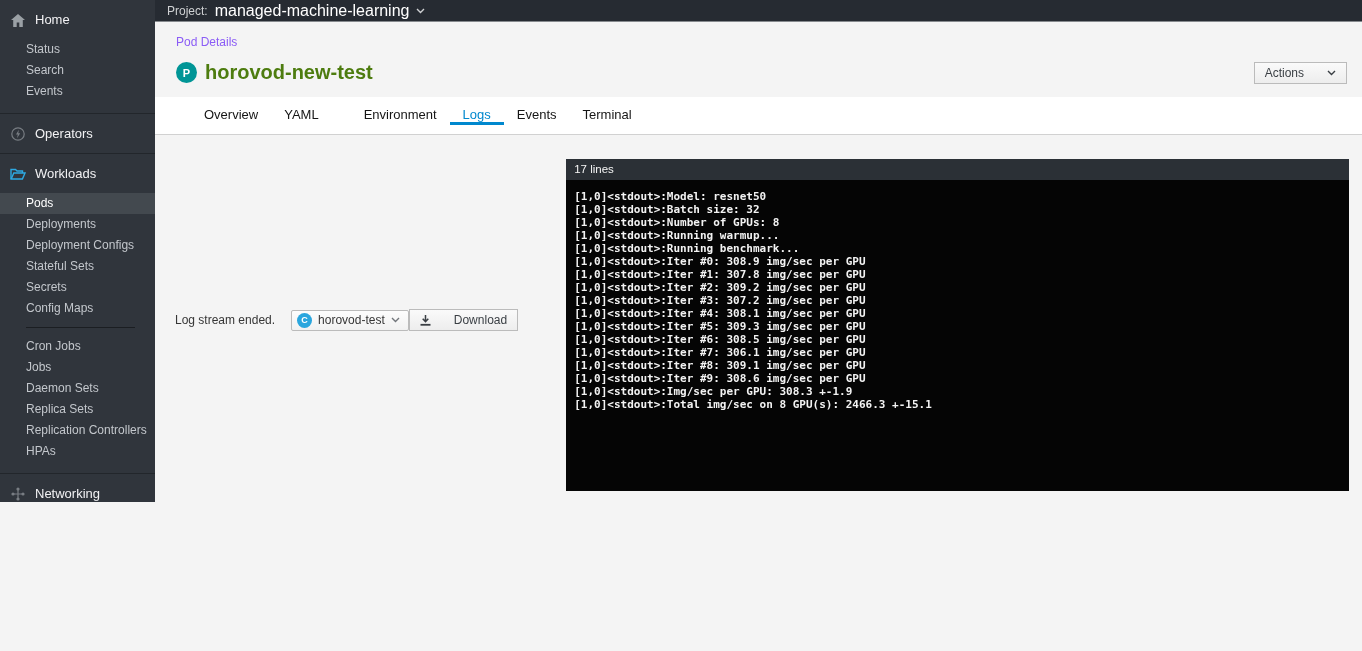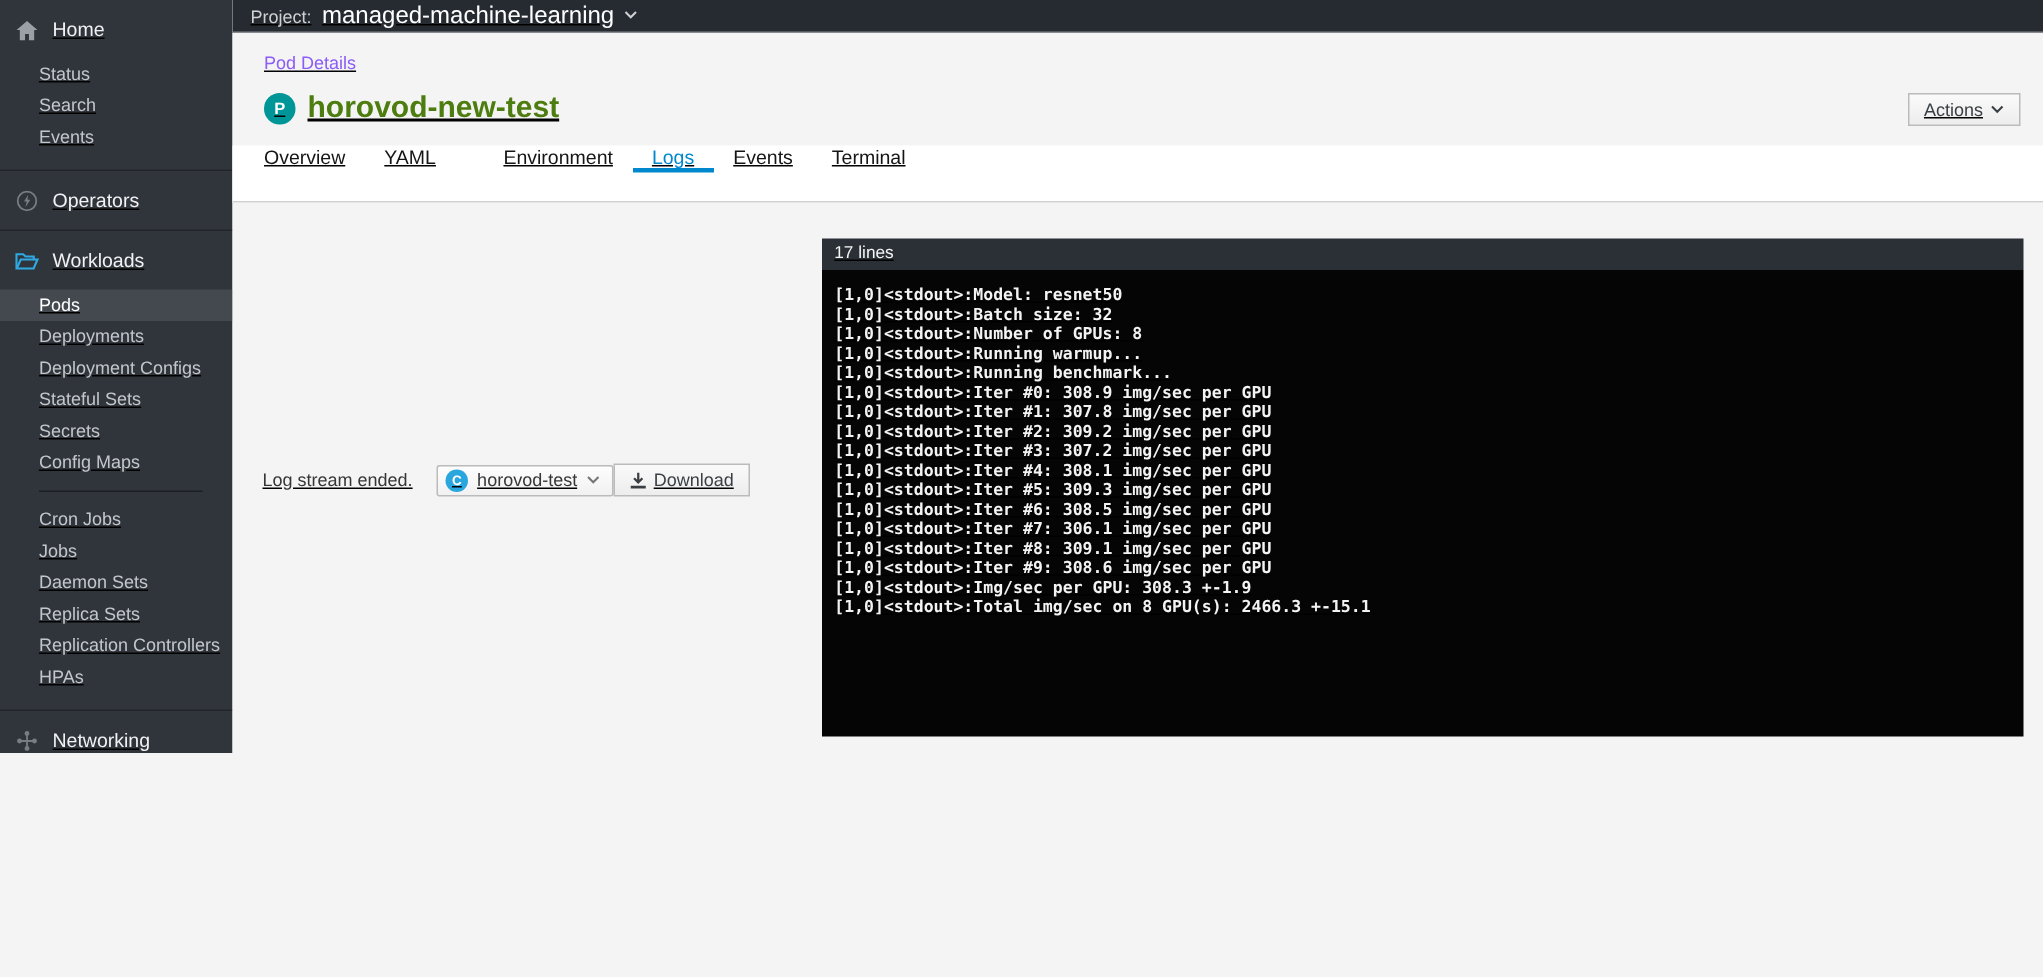--- a/index.html
+++ b/index.html
@@ -1,18 +1,18 @@
 <!DOCTYPE html>
 <html><head>
 <meta charset="utf-8">
 <style>
   * { margin:0; padding:0; box-sizing:border-box; }
   html,body { width:1362px; height:651px; overflow:hidden; }
   body { font-family:"Liberation Sans","DejaVu Sans",sans-serif; background:#f4f4f4; }
-  .app { display:flex; width:1362px; height:502px;text-decoration:underline; }
+  .app { display:flex; width:1362px; height:502px; }
 
   
   .sidebar { width:155px; min-width:155px; background:#30353c; color:#fff; overflow:hidden; }
   .nav-divider { height:1px; background:#22262b; }
   .nav-section-header { display:flex; align-items:center; padding:12px 8px 12px 9px; cursor:pointer; }
   .nav-section-header .nav-icon { width:17px; text-align:center; margin-right:9px; color:#787d83; font-size:13px; line-height:13px; flex:none; }
   .nav-section-header .nav-label { font-size:13px; color:#f2f2f4; }
   .nav-items { padding-bottom:11px; }
   .nav-item { font-size:12px; color:#c3c7cc; padding:4px 8px 4px 26px; line-height:13px; cursor:pointer; }
   .nav-item.active { background:#43494f; color:#fff; }
@@ -25,23 +25,23 @@
   .topbar .proj-label { font-size:12px; color:#cfd1d3; margin-right:7px; }
   .topbar .proj-name { font-size:16px; color:#ffffff; margin-right:7px; cursor:pointer; }
   .caret { display:inline-block; }
 
   .page-header { padding:13px 15px 0 21px; flex:none; }
   .breadcrumb { font-size:12px; color:#8b5cf6; margin-bottom:12px; cursor:pointer; }
   .title-row { display:flex; align-items:center; }
   .badge { border-radius:50%; color:#fff; font-weight:bold; display:inline-flex; align-items:center; justify-content:center; flex:none; }
   .pod-badge { width:21px; height:21px; font-size:11px; margin-right:8px; }
   .page-title { font-size:20px; color:#4d7c0f; flex:1; }
-  .btn { display:inline-flex; align-items:center; gap:5px; font-size:12px; color:#3a3f44; background:linear-gradient(#fafafa,#ededed); border:1px solid #bbb; border-radius:0; padding:3px 10px; cursor:pointer; }
-
-  .tabbar { margin-top:13px; background:#fff; border-bottom:1px solid #d1d1d1; display:flex; align-items:flex-start; height:38px; padding-left:8px; flex:none; }
+  .btn { display:inline-flex; align-items:center; gap:23px; font-size:12px; color:#3a3f44; background:linear-gradient(#fafafa,#ededed); border:1px solid #bbb; border-radius:0; padding:3px 10px; cursor:pointer; }
+
+  .tabbar { margin-top:13px; background:#fff; border-bottom:1px solid #d1d1d1; display:flex; align-items:center; height:38px; padding-left:36px; flex:none; }
   .tab { display:flex; align-items:center; padding:0 13px; font-size:13px; color:#151515; cursor:pointer; border-bottom:3px solid transparent; margin-bottom:-1px; }
   .tab.active { color:#0088ce; border-bottom-color:#0088ce; }
   .tab-sep { width:1px; background:#d8d8d8; margin:0 9px; }
 
   .content { flex:1; display:flex; flex-direction:row; padding:24px 13px 11px 20px; min-height:0; }
   .log-toolbar { display:flex; align-items:center; margin-bottom:10px; flex:none; }
   .log-status { font-size:12px; color:#363636; margin-right:16px; }
   .container-select { display:inline-flex; align-items:center; gap:6px; background:linear-gradient(#fdfdfd,#f1f1f1); border:1px solid #bbb; border-radius:2px; padding:2px 8px 2px 5px; font-size:12px; color:#363636; cursor:pointer; }
   .container-badge { width:15px; height:15px; font-size:9px; }
   .toolbar-spacer { flex:1; }

